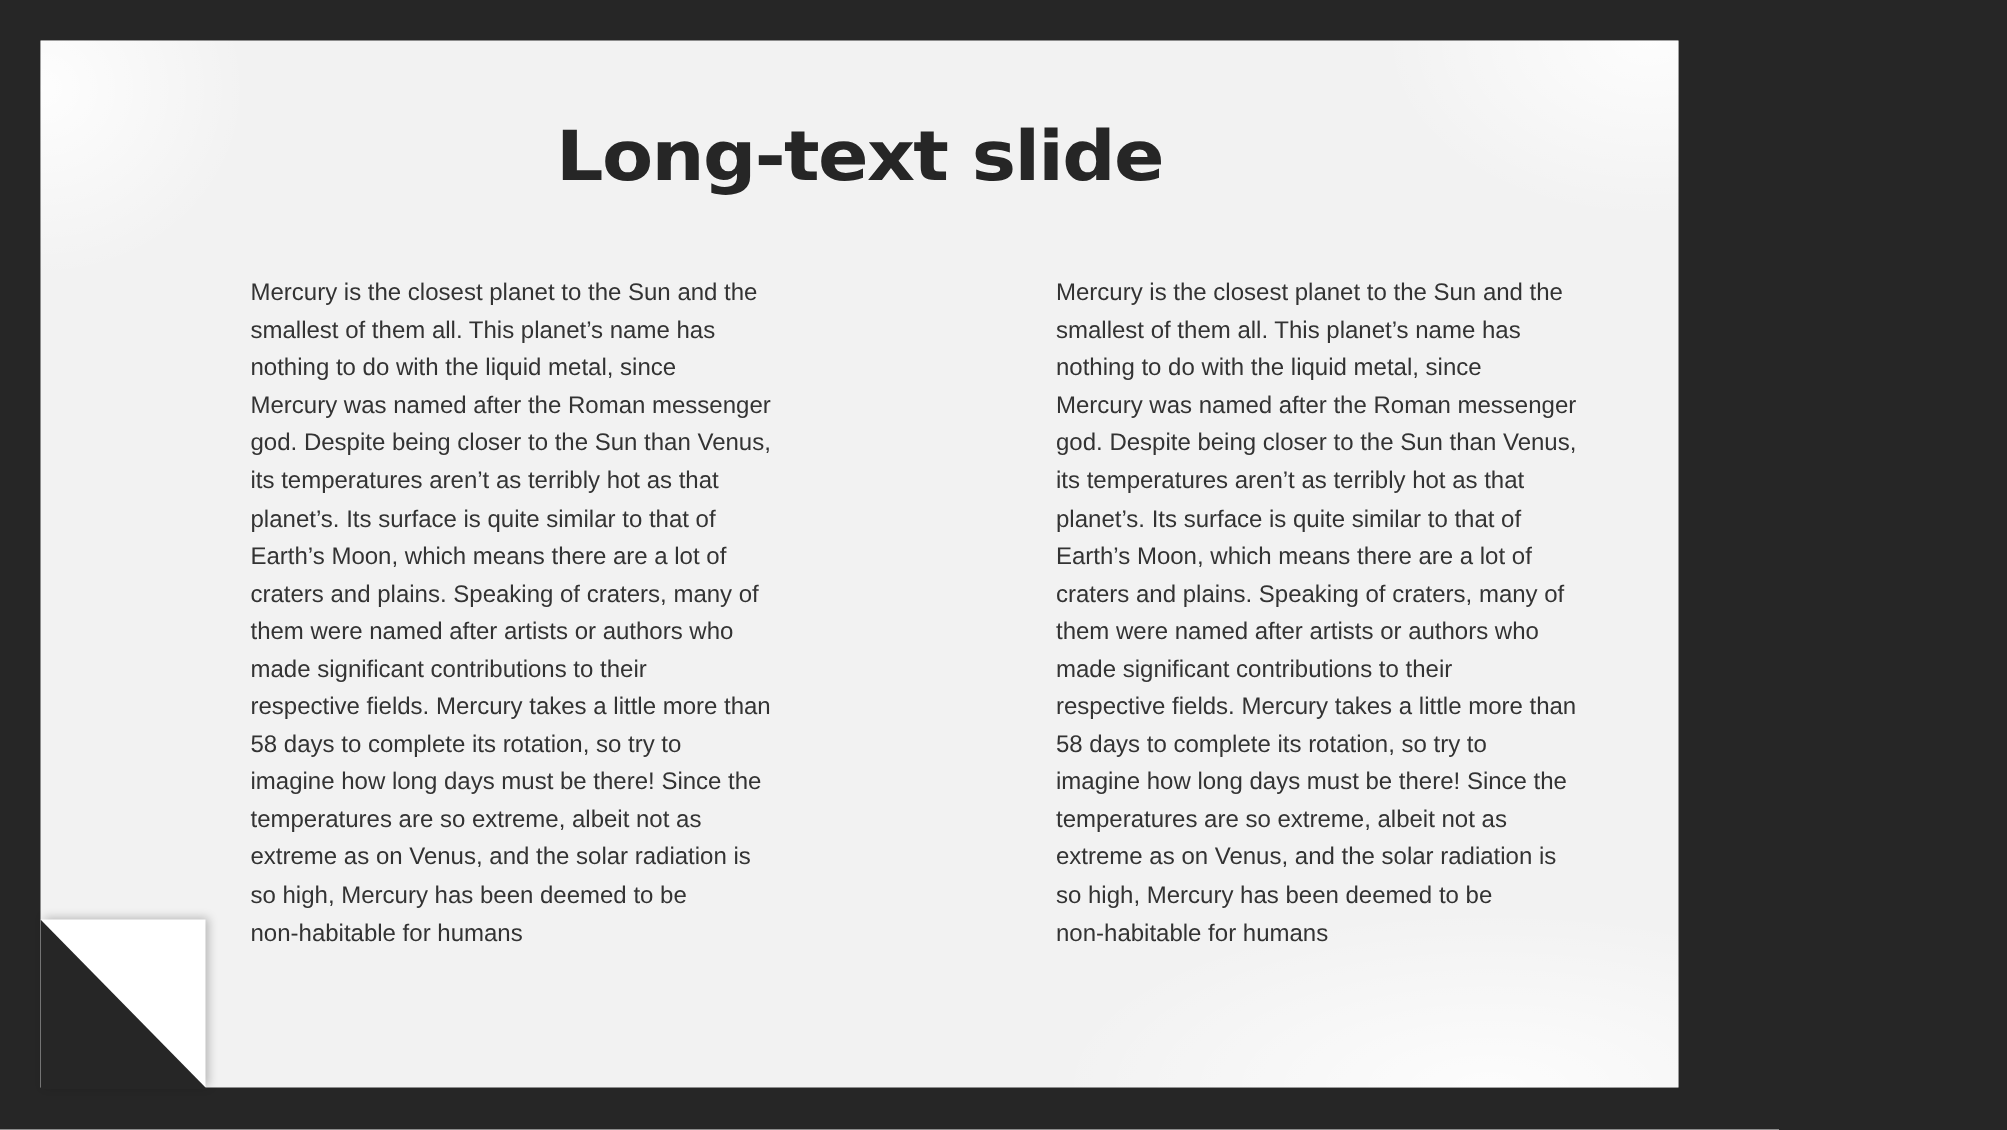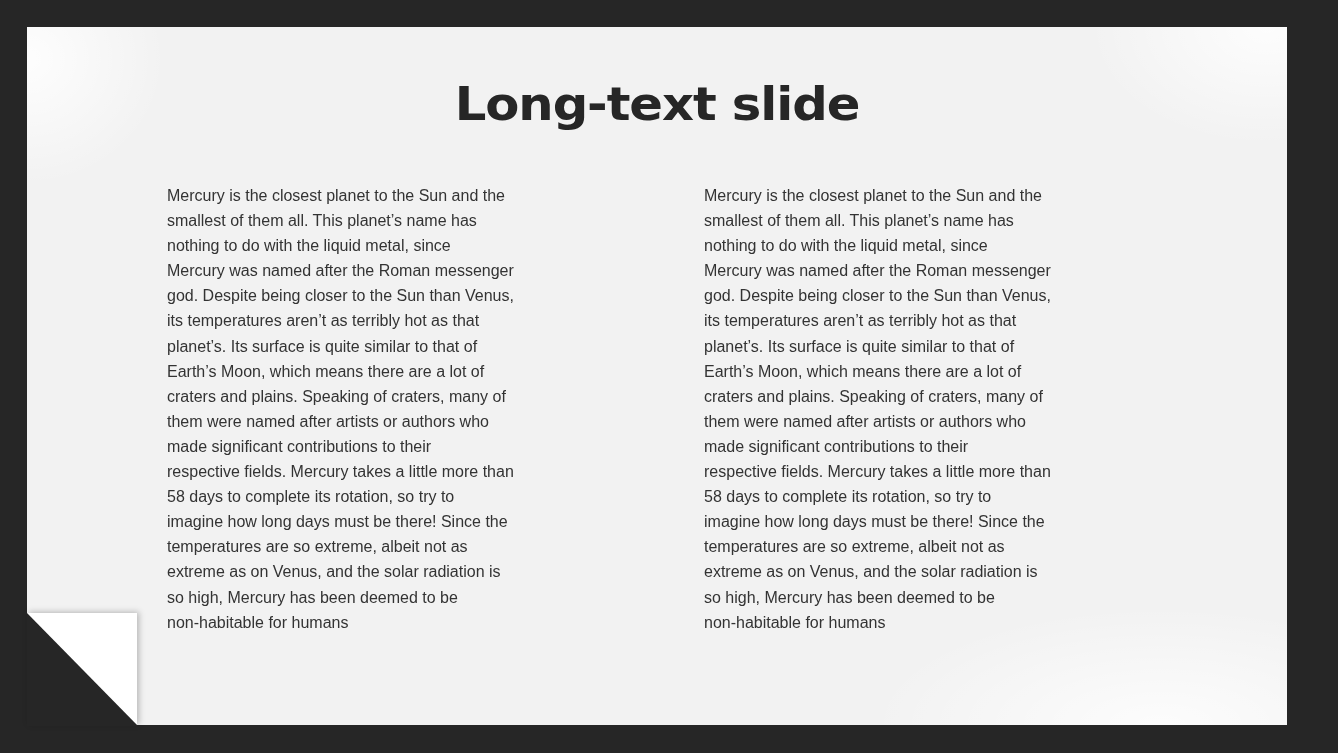--- a/index.html
+++ b/index.html
@@ -2,21 +2,21 @@
 <html><head>
 <meta charset="utf-8">
 <style>
   html, body { margin:0; padding:0; }
   body {
     width:1338px; height:753px; overflow:hidden;
     background:#262626; position:relative;
     font-family:"DejaVu Sans", sans-serif;
   }
   .slide {
-    position:absolute; left:27px; top:27px; width:1260px; height:698px;
+    position:absolute; left:27px; top:27px; width:1092px; height:698px;
     background:#f2f2f2; overflow:hidden;
   }
   .grain-tl {
     position:absolute; left:0; top:0; width:140px; height:160px;
     background:radial-gradient(ellipse at 0% 20%, rgba(255,255,255,0.9), rgba(255,255,255,0) 70%);
     pointer-events:none;
   }
   .grain-tr {
     position:absolute; right:0; top:0; width:200px; height:120px;
     background:radial-gradient(ellipse at 90% 0%, rgba(255,255,255,0.85), rgba(255,255,255,0) 70%);

